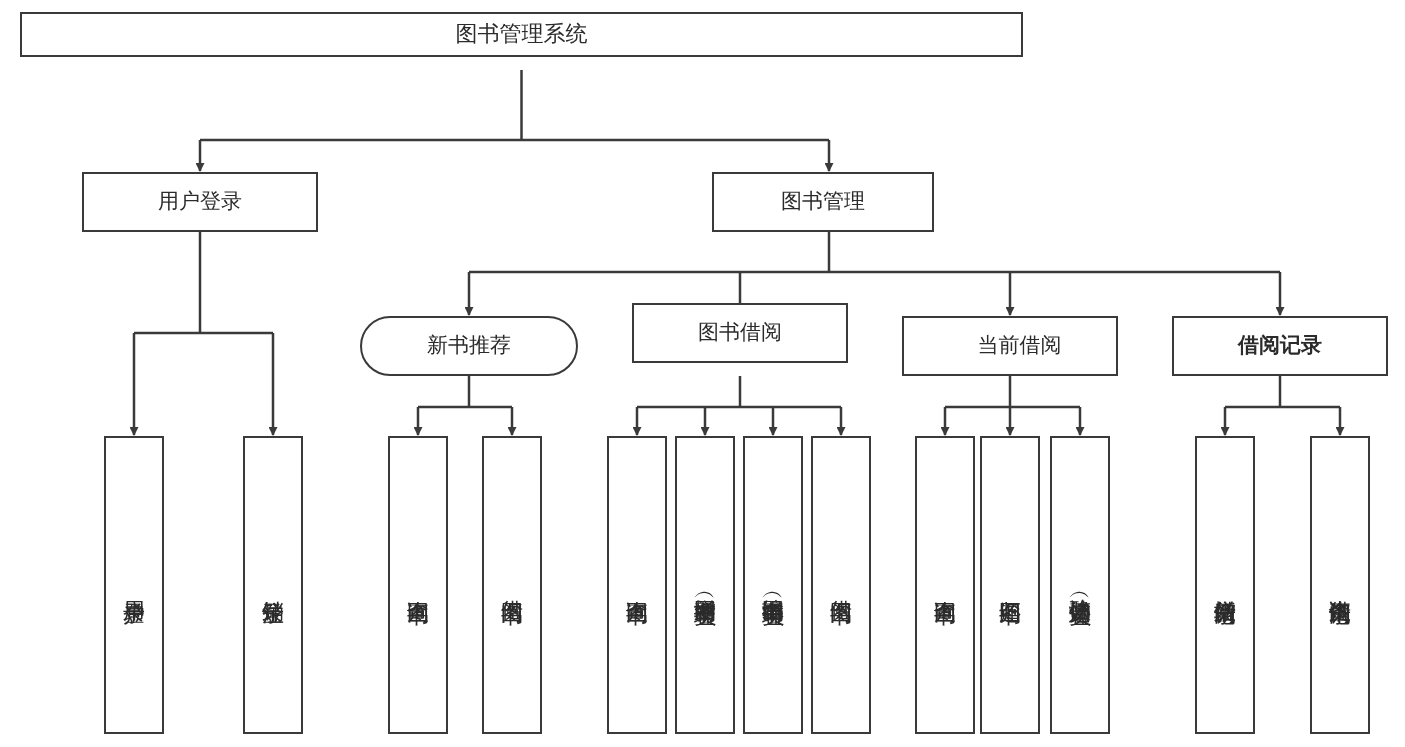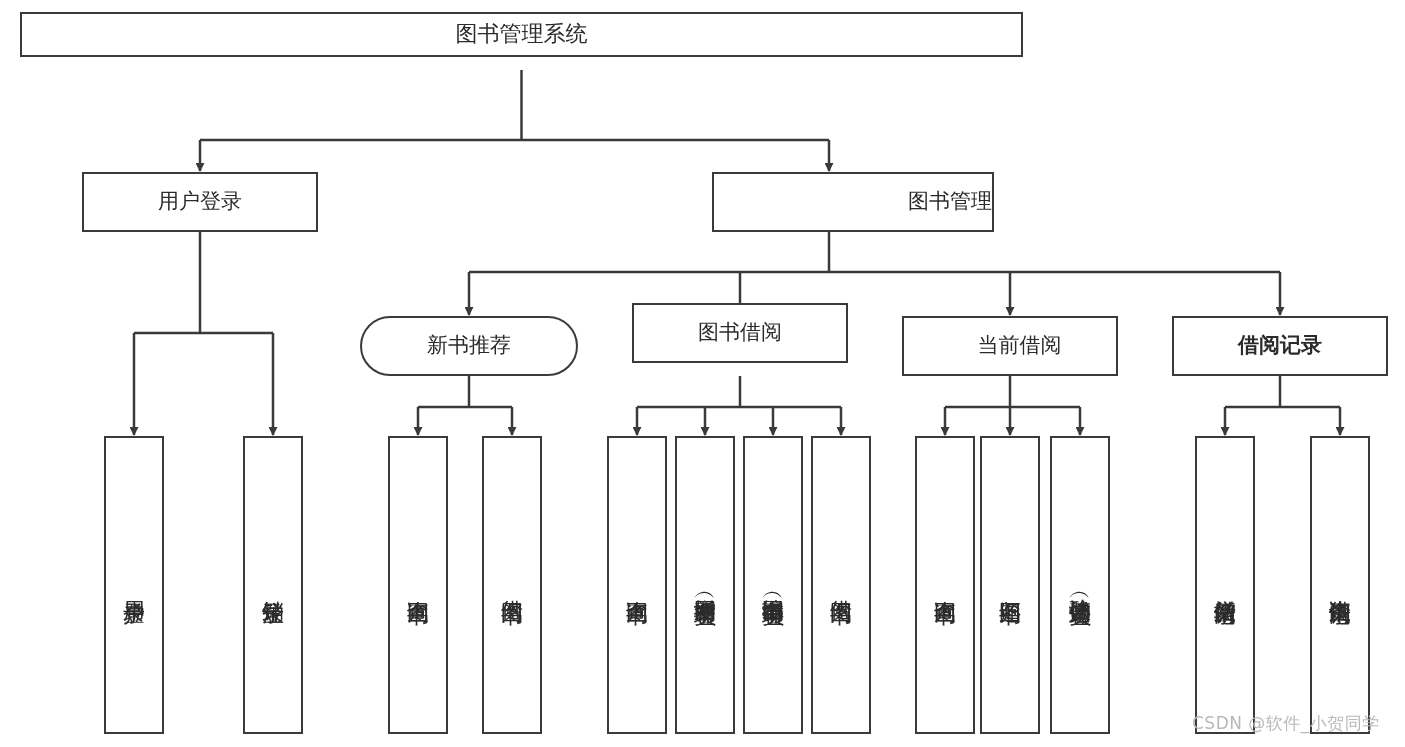--- a/index.html
+++ b/index.html
@@ -109,21 +109,21 @@
         <path d="M1340,407 L1340,435" marker-end="url(#arrowhead)"></path>
       </g>
   </svg>
   <div id="node-layer">
       <div class="node horizontal root" style="left: 20px; top: 12px; width: 1003px; height: 45px;">
         <span class="node-label">图书管理系统</span>
       </div>
       <div class="node horizontal" style="left: 82px; top: 172px; width: 236px; height: 60px;">
         <span class="node-label">用户登录</span>
       </div>
-      <div class="node horizontal" style="left: 712px; top: 172px; width: 282px; height: 60px; justify-content: flex-end;">
+      <div class="node horizontal" style="left: 712px; top: 172px; width: 222px; height: 60px;">
         <span class="node-label">图书管理</span>
       </div>
       <div class="node horizontal" style="left: 360px; top: 316px; width: 218px; height: 60px; border-radius: 30px;">
         <span class="node-label">新书推荐</span>
       </div>
       <div class="node horizontal" style="left: 632px; top: 303px; width: 216px; height: 60px;">
         <span class="node-label">图书借阅</span>
       </div>
       <div class="node horizontal" style="left: 902px; top: 316px; width: 216px; height: 60px; padding-left: 19px;">
         <span class="node-label">当前借阅</span>
@@ -164,14 +164,13 @@
       <div class="node vertical" style="left: 1050px; top: 436px; width: 60px; height: 298px;">
         <span class="node-label">确认归还（管理员）</span>
       </div>
       <div class="node vertical" style="left: 1195px; top: 436px; width: 60px; height: 298px;">
         <span class="node-label">新增借阅记录</span>
       </div>
       <div class="node vertical" style="left: 1310px; top: 436px; width: 60px; height: 298px;">
         <span class="node-label">查询借阅记录</span>
       </div>
     </div>
-  <div class="watermark" id="watermark" style="left: 1192px; top: 712px;">CSDN @软件_小贺同学</div>
 </div>
 
 </body></html>

